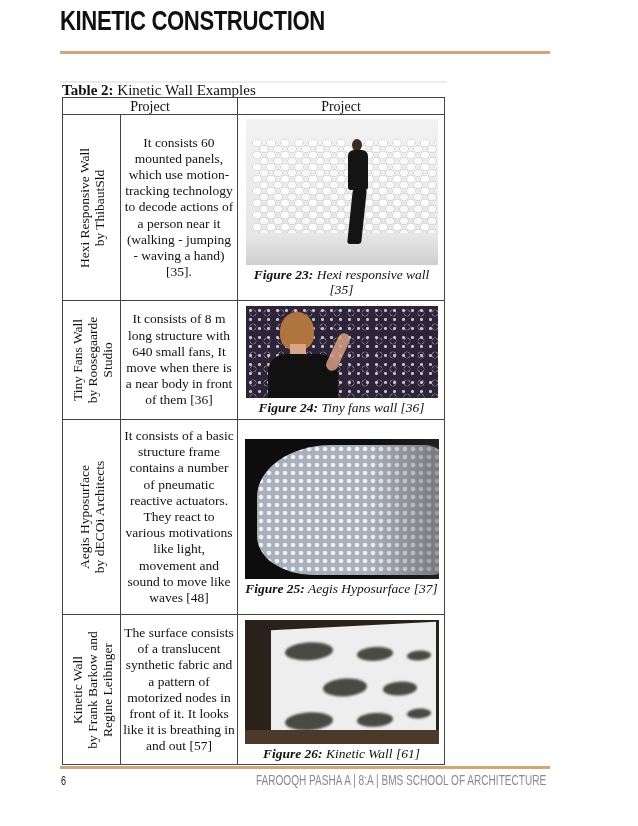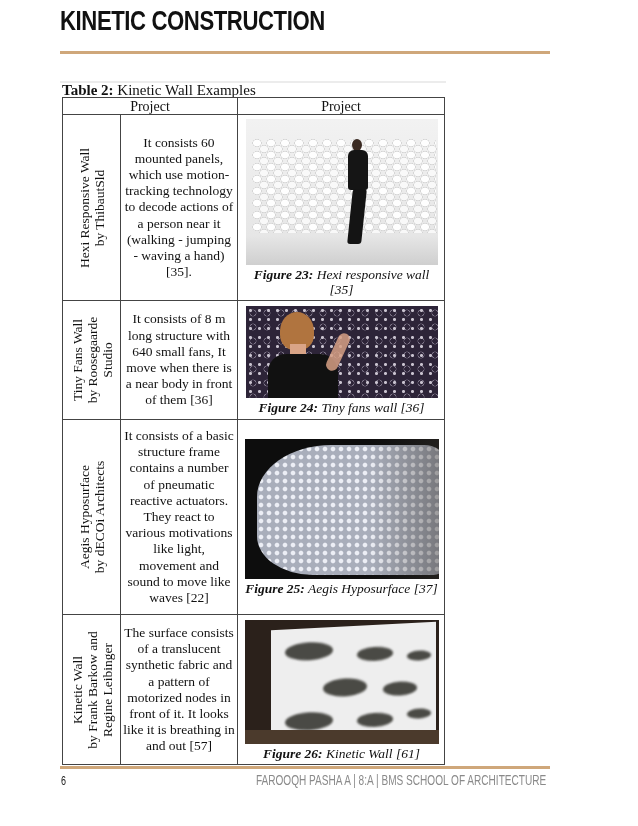--- a/index.html
+++ b/index.html
@@ -167,21 +167,21 @@
     </td>
   </tr>
 
   <tr style="height:183px">
     <td class="proj-cell">
       <div class="proj-rot">
         <div>Aegis Hyposurface</div>
         <div>by dECOi Architects</div>
       </div>
     </td>
-    <td class="desc-cell">It consists of a basic structure frame contains a number of pneumatic reactive actuators. They react to various motivations like light, movement and sound to move like waves [22]</td>
+    <td class="desc-cell">It consists of a basic structure frame contains a number of pneumatic reactive actuators. They react to various motivations like light, movement and sound to move like waves [48]</td>
     <td class="fig-cell">
       <div class="photo aegis">
         <div class="surface"></div>
             <div class="shade"></div>
       </div>
       <div class="fig-caption"><b>Figure 25:</b><span> Aegis Hyposurface [37]</span></div>
     </td>
   </tr>
 
   <tr style="height:150px">

